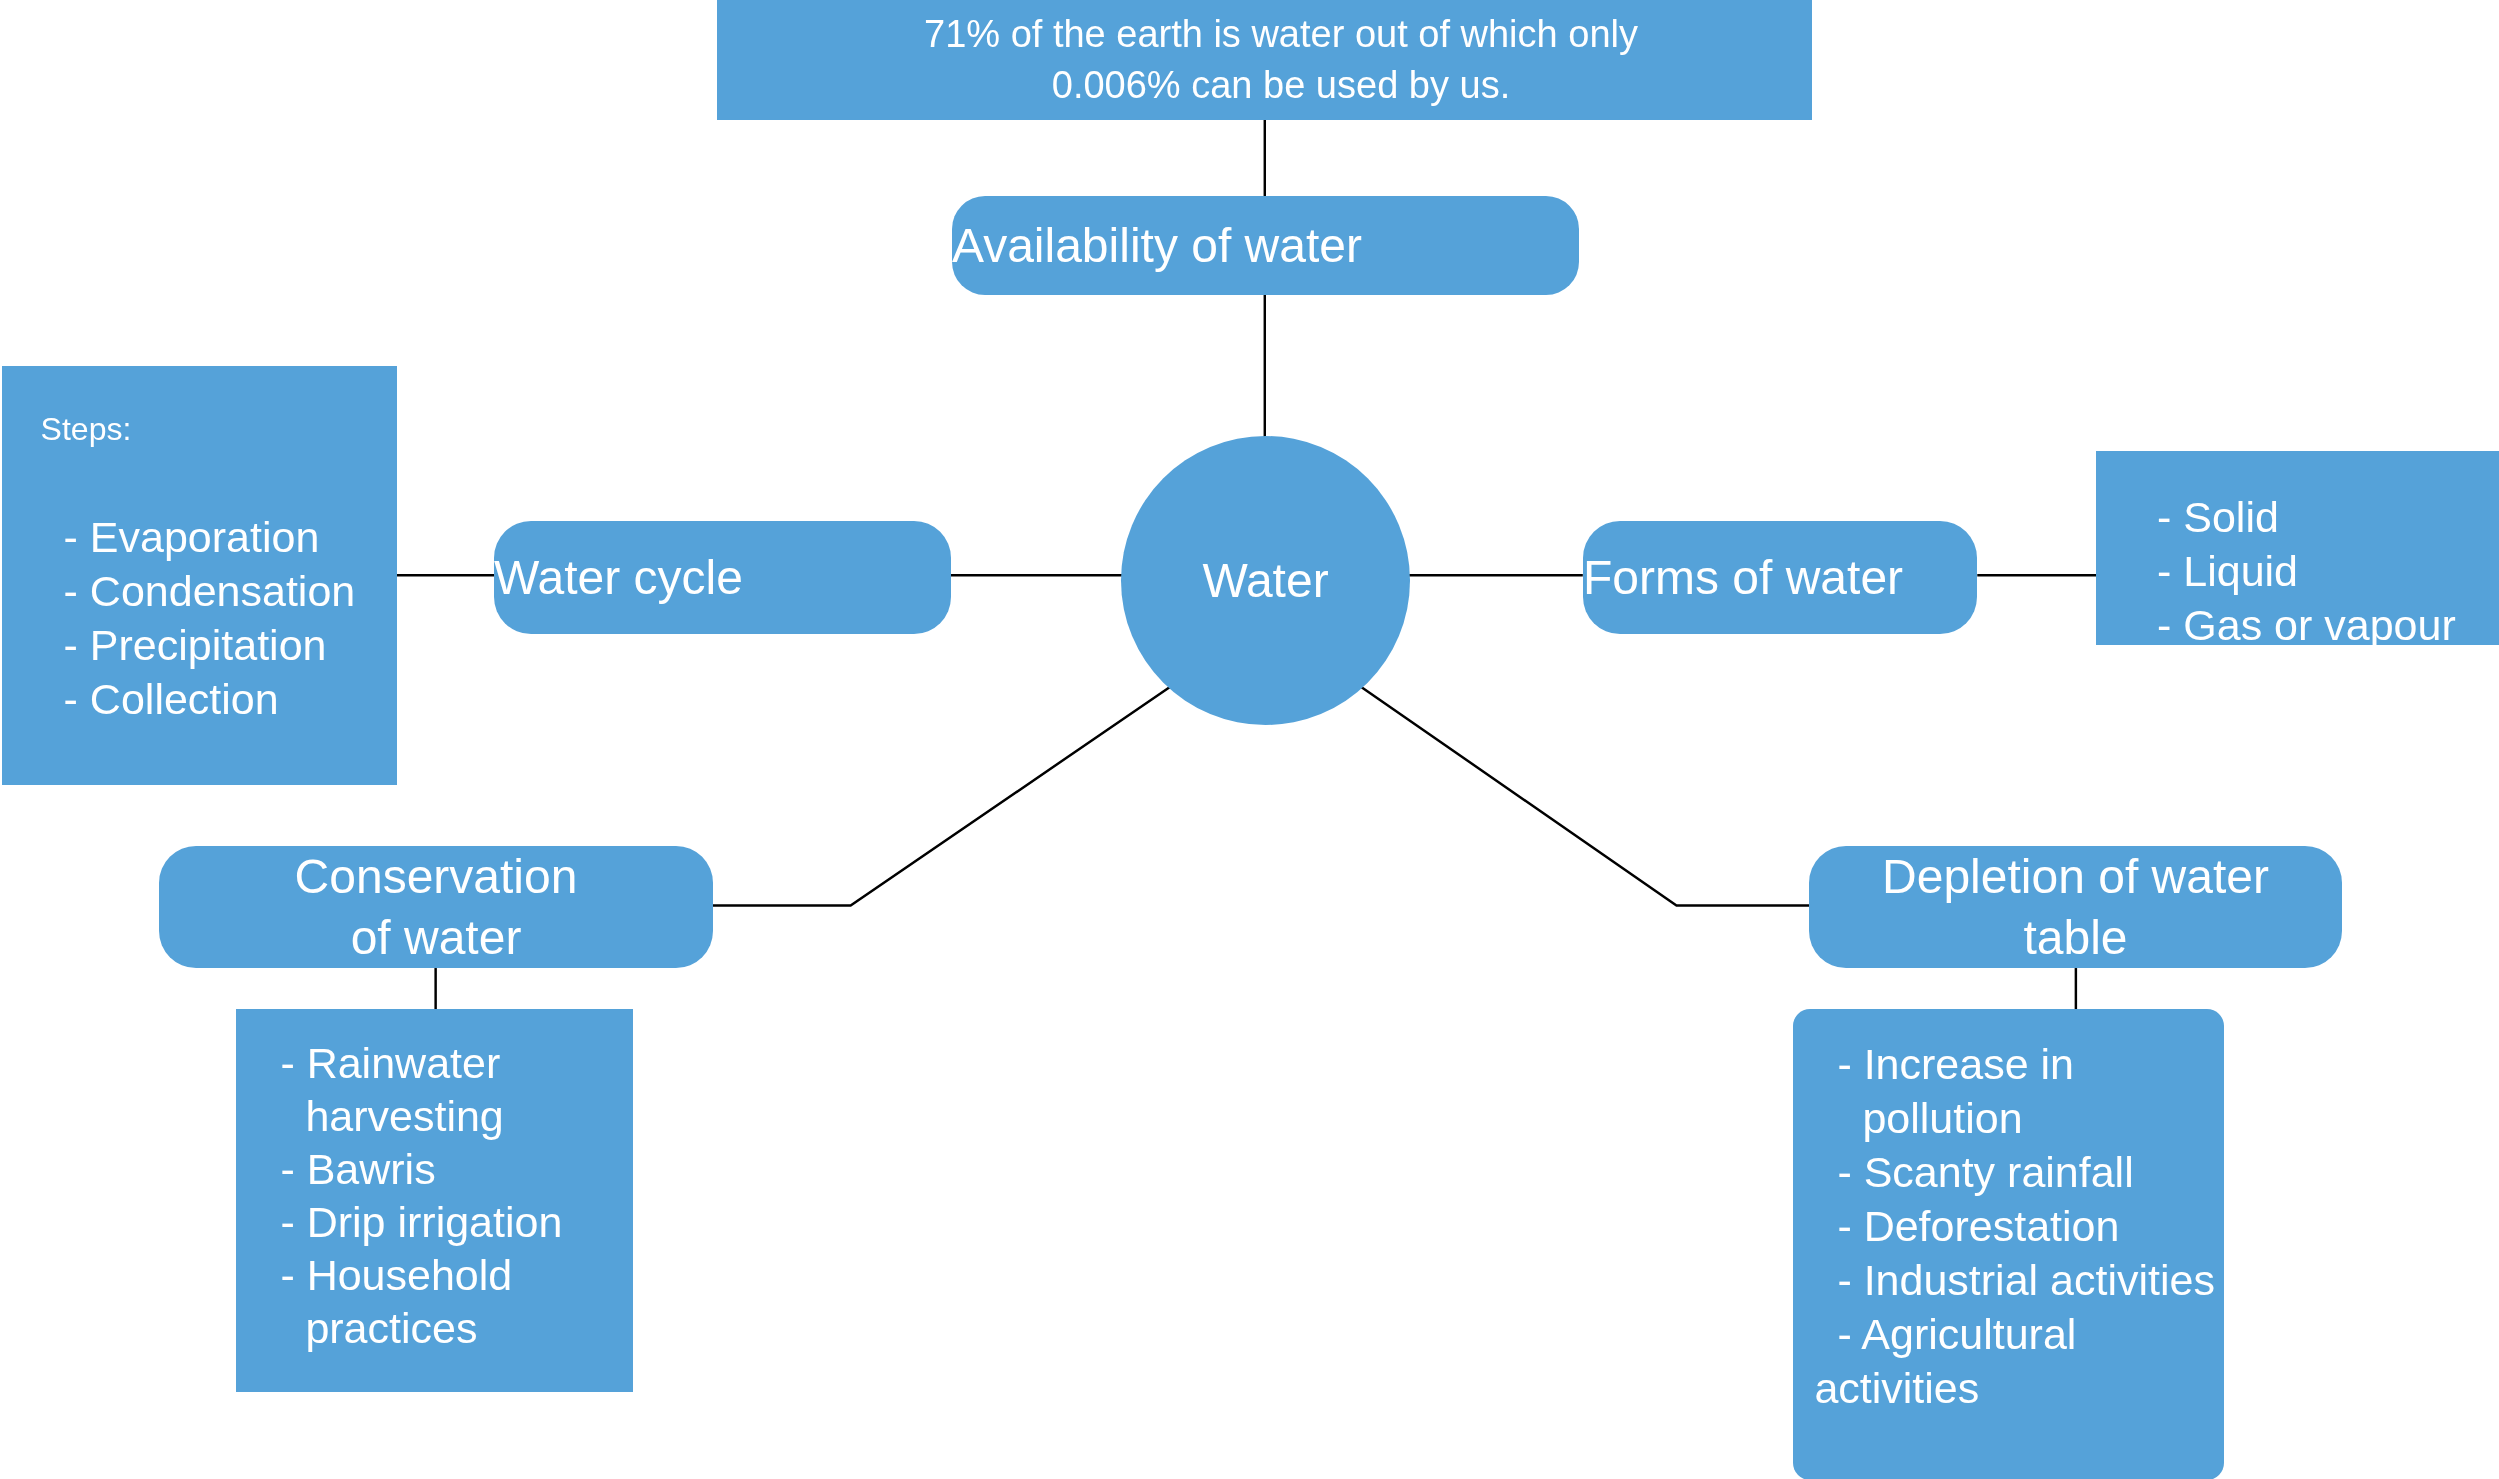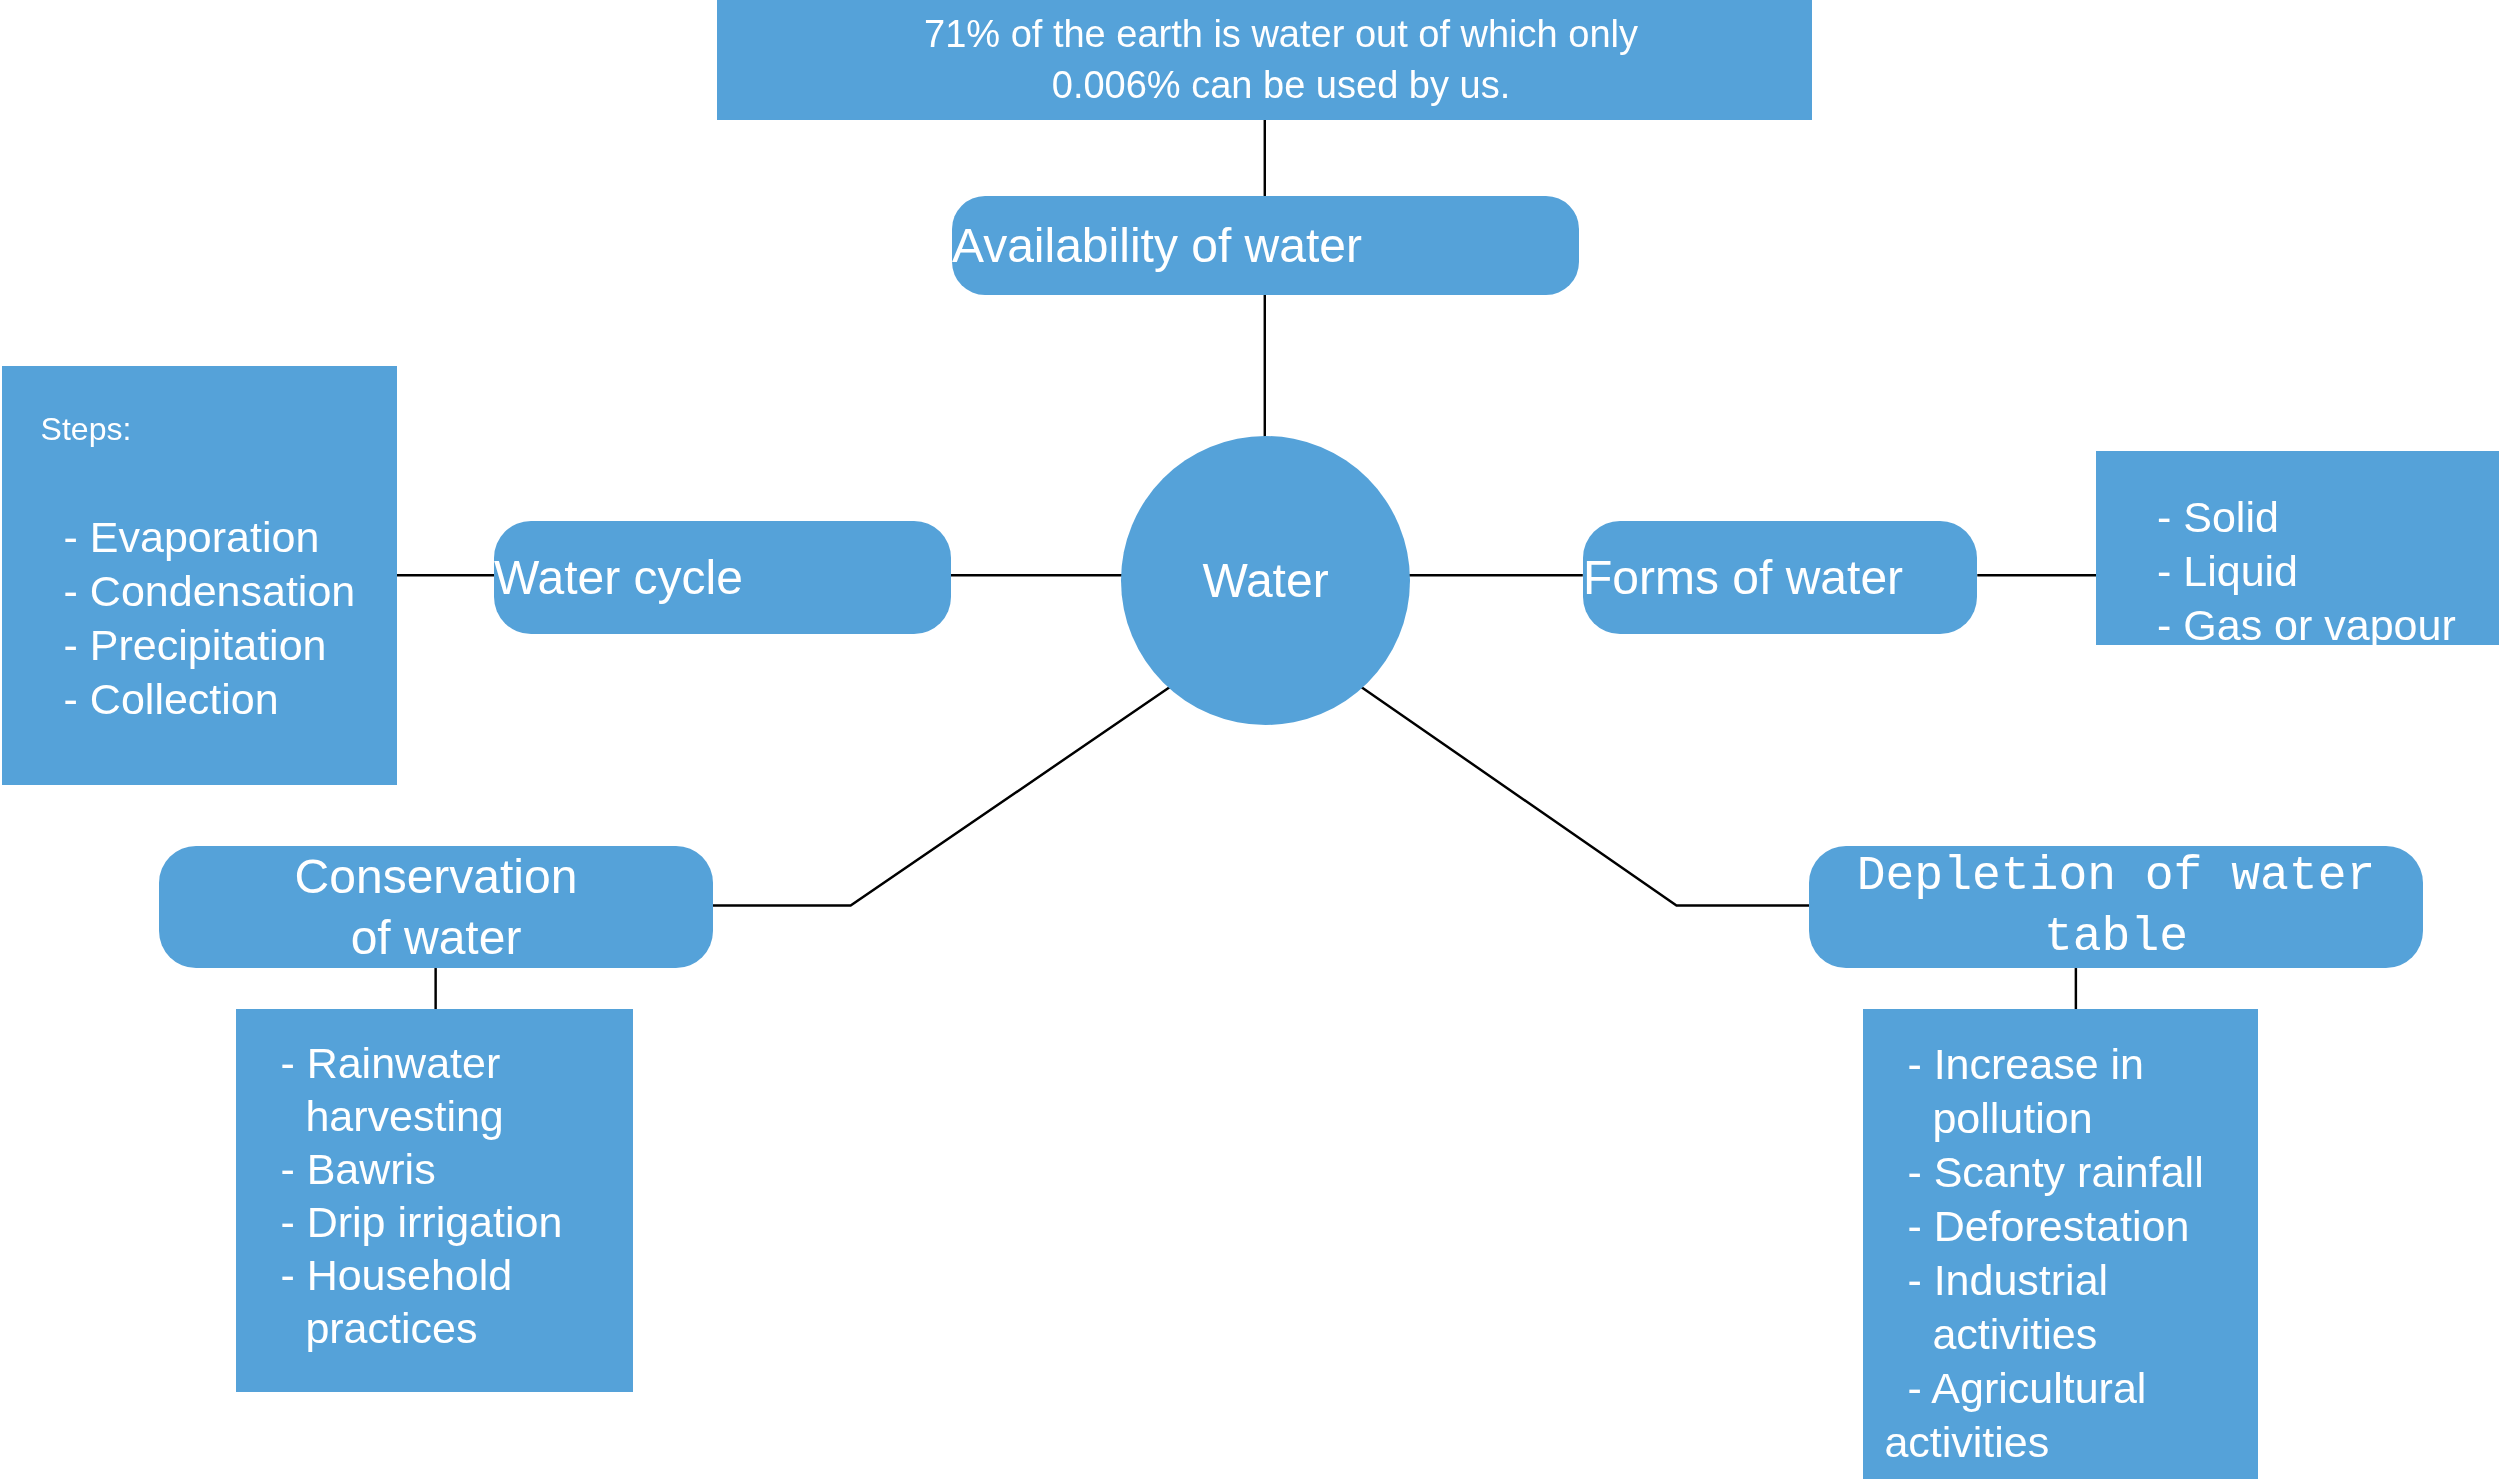--- a/index.html
+++ b/index.html
@@ -49,35 +49,35 @@
   .node {
     display: flex; align-items: center; justify-content: flex-start;
     text-align: center;
     font-size: 48px; line-height: 1.28;
     border-radius: 37px;
   }
   .node-availability { left: 952px; top: 196px; width: 627px; height: 99px; border-radius: 33px; }
   .node-water-cycle  { left: 494px;  top: 521px; width: 457px; height: 113px; }
   .node-forms        { left: 1583px; top: 521px; width: 394px; height: 113px; }
   .node-conservation { left: 159px;  top: 846px; width: 554px; height: 122px; padding: 0 129px; }
-  .node-depletion    { left: 1809px; top: 846px; width: 614px; height: 122px; padding: 0 18px; font-family: Liberation Mono, monospace; }
+  .node-depletion    { left: 1809px; top: 846px; width: 533px; height: 122px; padding: 0 18px; }
 
   .center-circle {
     left: 1121px; top: 436px; width: 289px; height: 289px;
     border-radius: 50%;
     display: flex; align-items: center; justify-content: center;
     font-size: 48px;
   }
 
   .detail-box { font-size: 43px; line-height: 54px; }
 
   .box-steps        { left: 1.6px;    top: 366px;  width: 395px; height: 419px; padding: 36px 8.2px 0 39px; }
   .box-forms        { left: 2096px; top: 451px;  width: 403px; height: 194px; padding: 39px 6.6px 0 38px; }
   .box-conservation { left: 236px;  top: 1009px; width: 397px; height: 383px; padding: 28px 6.6px 0 21.4px; line-height: 53px; }
-  .box-depletion    { left: 1863px; top: 1009px; width: 395px; height: 471px; padding: 28px 5px 0 21.4px; overflow: hidden; }
+  .box-depletion    { left: 1793px; top: 1009px; width: 431px; height: 471px; padding: 28px 5px 0 21.4px; overflow: hidden; border-radius: 17px; }
 
   .steps-heading { margin-bottom: 54px; font-size: 32px; }
 
   .list-item {
     padding-left: 48px;
     text-indent: -25px;
   }
   
   [data-name="depletion-list"] .list-item:last-child {
     padding-left: 0;

